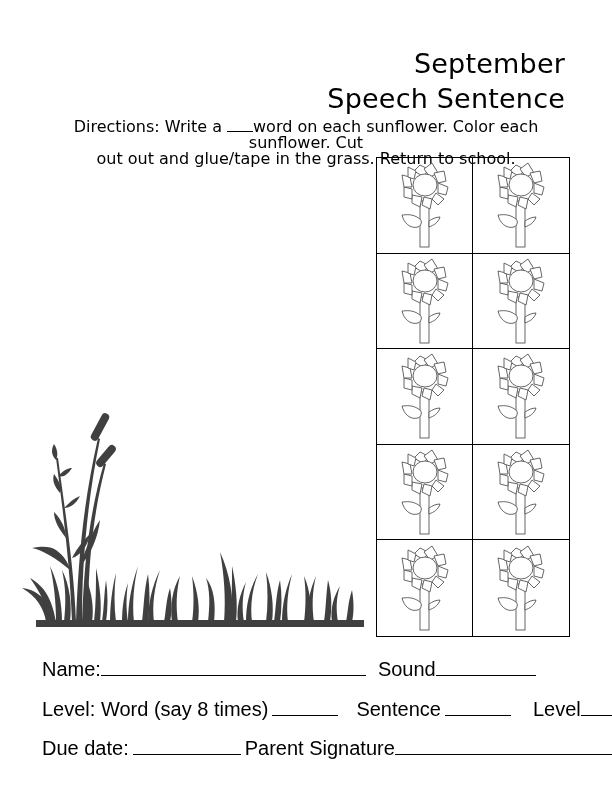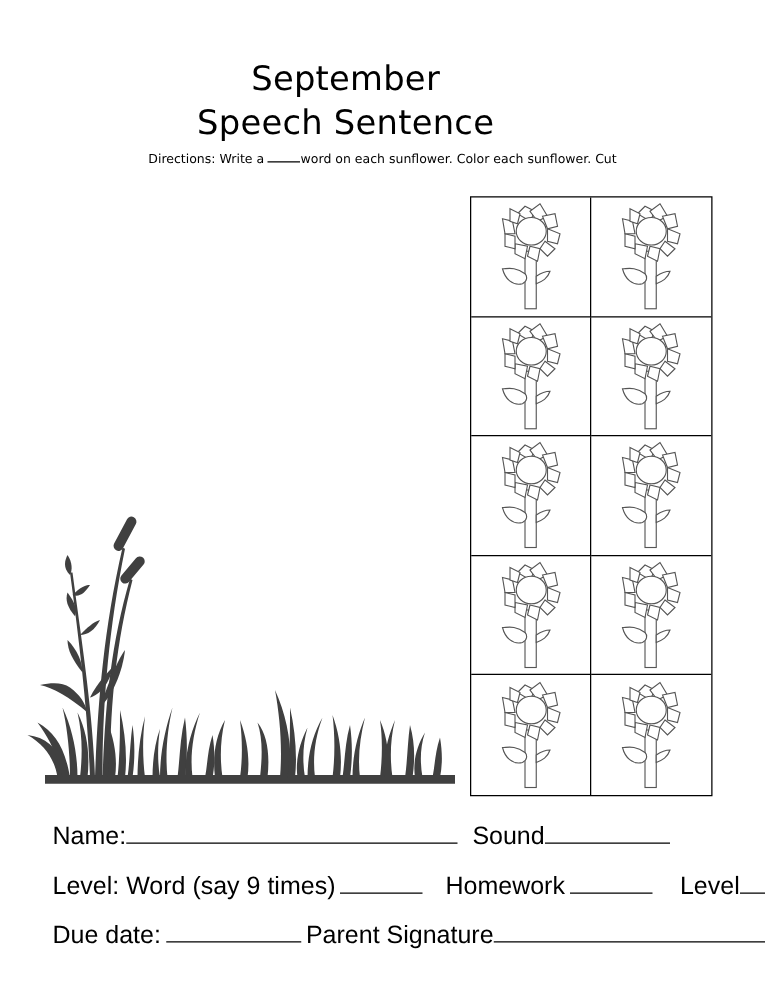--- a/index.html
+++ b/index.html
@@ -1,28 +1,28 @@
 <!DOCTYPE html>
 <html><head>
   <meta charset="utf-8">
   <style>
     html, body { margin: 0; padding: 0; }
     body {
       width: 612px; height: 792px; background: #ffffff; position: relative;
       font-family: "DejaVu Sans", sans-serif; color: #000; overflow: hidden;
     }
     .title {
-      position: absolute; left: 0; width: 553px; text-align: center;
+      position: absolute; left: 12px; width: 553px; text-align: right;
       font-size: 27px; line-height: 30px; letter-spacing: 0.2px;
     }
     .title.l1 { top: 49px; }
     .title.l2 { top: 84px; }
     .directions {
       position: absolute; left: 40px; width: 532px; top: 119px; text-align: center;
-      font-size: 10px; line-height: 16px;
+      font-size: 16px; line-height: 16px;
     }
     .blank-inline { display: inline-block; width: 26px; border-bottom: 1.3px solid #000; height: 10px; }
     .grid {
       position: absolute; left: 376px; top: 157px; width: 194px; height: 480px;
       border: 1.5px solid #000; box-sizing: border-box;
       display: grid; grid-template-columns: 1fr 1fr; grid-template-rows: repeat(5, 1fr);
     }
     .cell {
       border-right: 1.5px solid #000; border-bottom: 1.5px solid #000;
       display: flex; align-items: center; justify-content: center;
@@ -42,20 +42,21 @@
     .gap { display: inline-block; }
   </style>
 </head>
 <body>
 
 <div class="title l1">September</div>
 <div class="title l2">Speech Sentence</div>
 
 <div class="directions">
   <span>Directions: Write a </span><span class="blank-inline"></span><span>word on each sunflower. Color each sunflower. Cut</span><br>
+  <span>out out and glue/tape in the grass. Return to school.</span>
 </div>
 
 <svg class="grass" viewBox="0 0 350 232">
   <g fill="#404040" stroke="none">
 
     <rect x="16" y="222" width="328" height="7"></rect>
 
     <path d="M56 224 C58 170 62 110 78 40 L80 41 C66 110 62 170 62 224 Z"></path>
     <path d="M62 224 C64 170 68 120 84 65 L86 66 C72 120 68 170 68 224 Z"></path>
 
@@ -353,18 +354,18 @@
       </g>
     </svg>
   </div>
 </div>
 
 <div class="field-row row1">
   <span>Name:</span><span class="line" style="width:265px"></span><span class="gap" style="width:12px"></span><span>Sound</span><span class="line" style="width:100px"></span>
 </div>
 
 <div class="field-row row2">
-  <span>Level: Word (say 9 times)</span><span class="gap" style="width:4px"></span><span class="line" style="width:66px"></span><span class="gap" style="width:18px"></span><span>Homework</span><span class="gap" style="width:4px"></span><span class="line" style="width:66px"></span><span class="gap" style="width:22px"></span><span>Level</span><span class="line" style="width:92px"></span>
+  <span>Level: Word (say 8 times)</span><span class="gap" style="width:4px"></span><span class="line" style="width:66px"></span><span class="gap" style="width:18px"></span><span>Sentence</span><span class="gap" style="width:4px"></span><span class="line" style="width:66px"></span><span class="gap" style="width:22px"></span><span>Level</span><span class="line" style="width:92px"></span>
 </div>
 
 <div class="field-row row3">
   <span>Due date:</span><span class="gap" style="width:4px"></span><span class="line" style="width:108px"></span><span class="gap" style="width:4px"></span><span>Parent Signature</span><span class="line" style="width:242px"></span>
 </div>
 
 </body></html>

